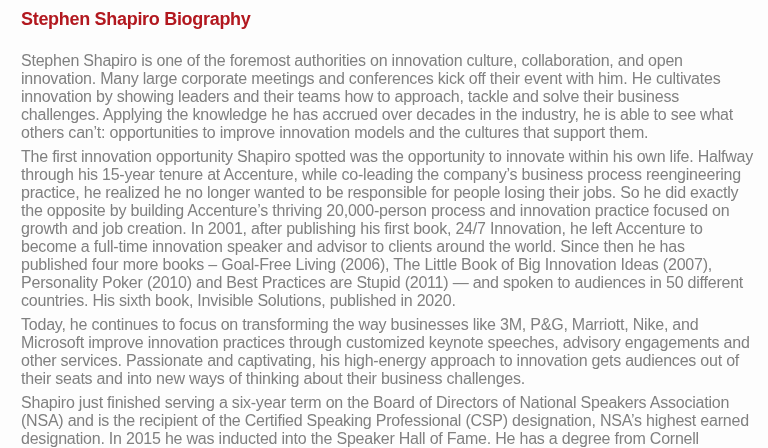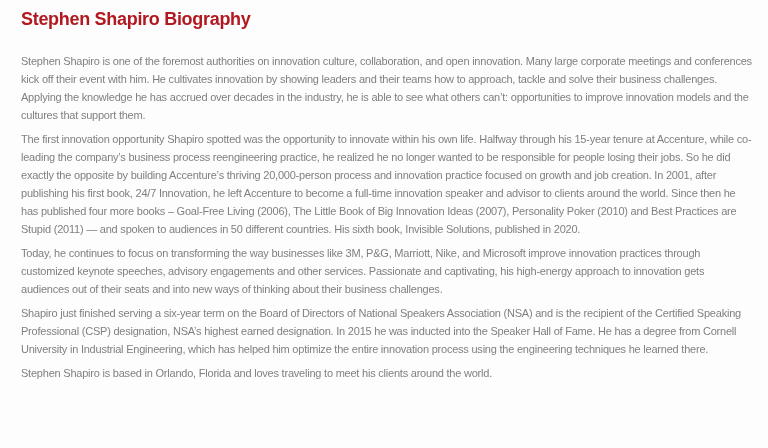--- a/index.html
+++ b/index.html
@@ -23,21 +23,21 @@
   .page-title {
     margin: 0 0 21px 0;
     font-size: 18px;
     font-weight: 700;
     letter-spacing: -0.3px;
     line-height: 1.2;
     color: #b2181f;
   }
   .bio-paragraph {
     margin: 0 0 6px 0;
-    font-size: 11px;
+    font-size: 16px;
     letter-spacing: -0.22px;
     line-height: 18px;
     color: #808080;
   }
 </style>
 </head>
 <body>
 
 <div class="page">
   <h1 class="page-title">Stephen Shapiro Biography</h1>

